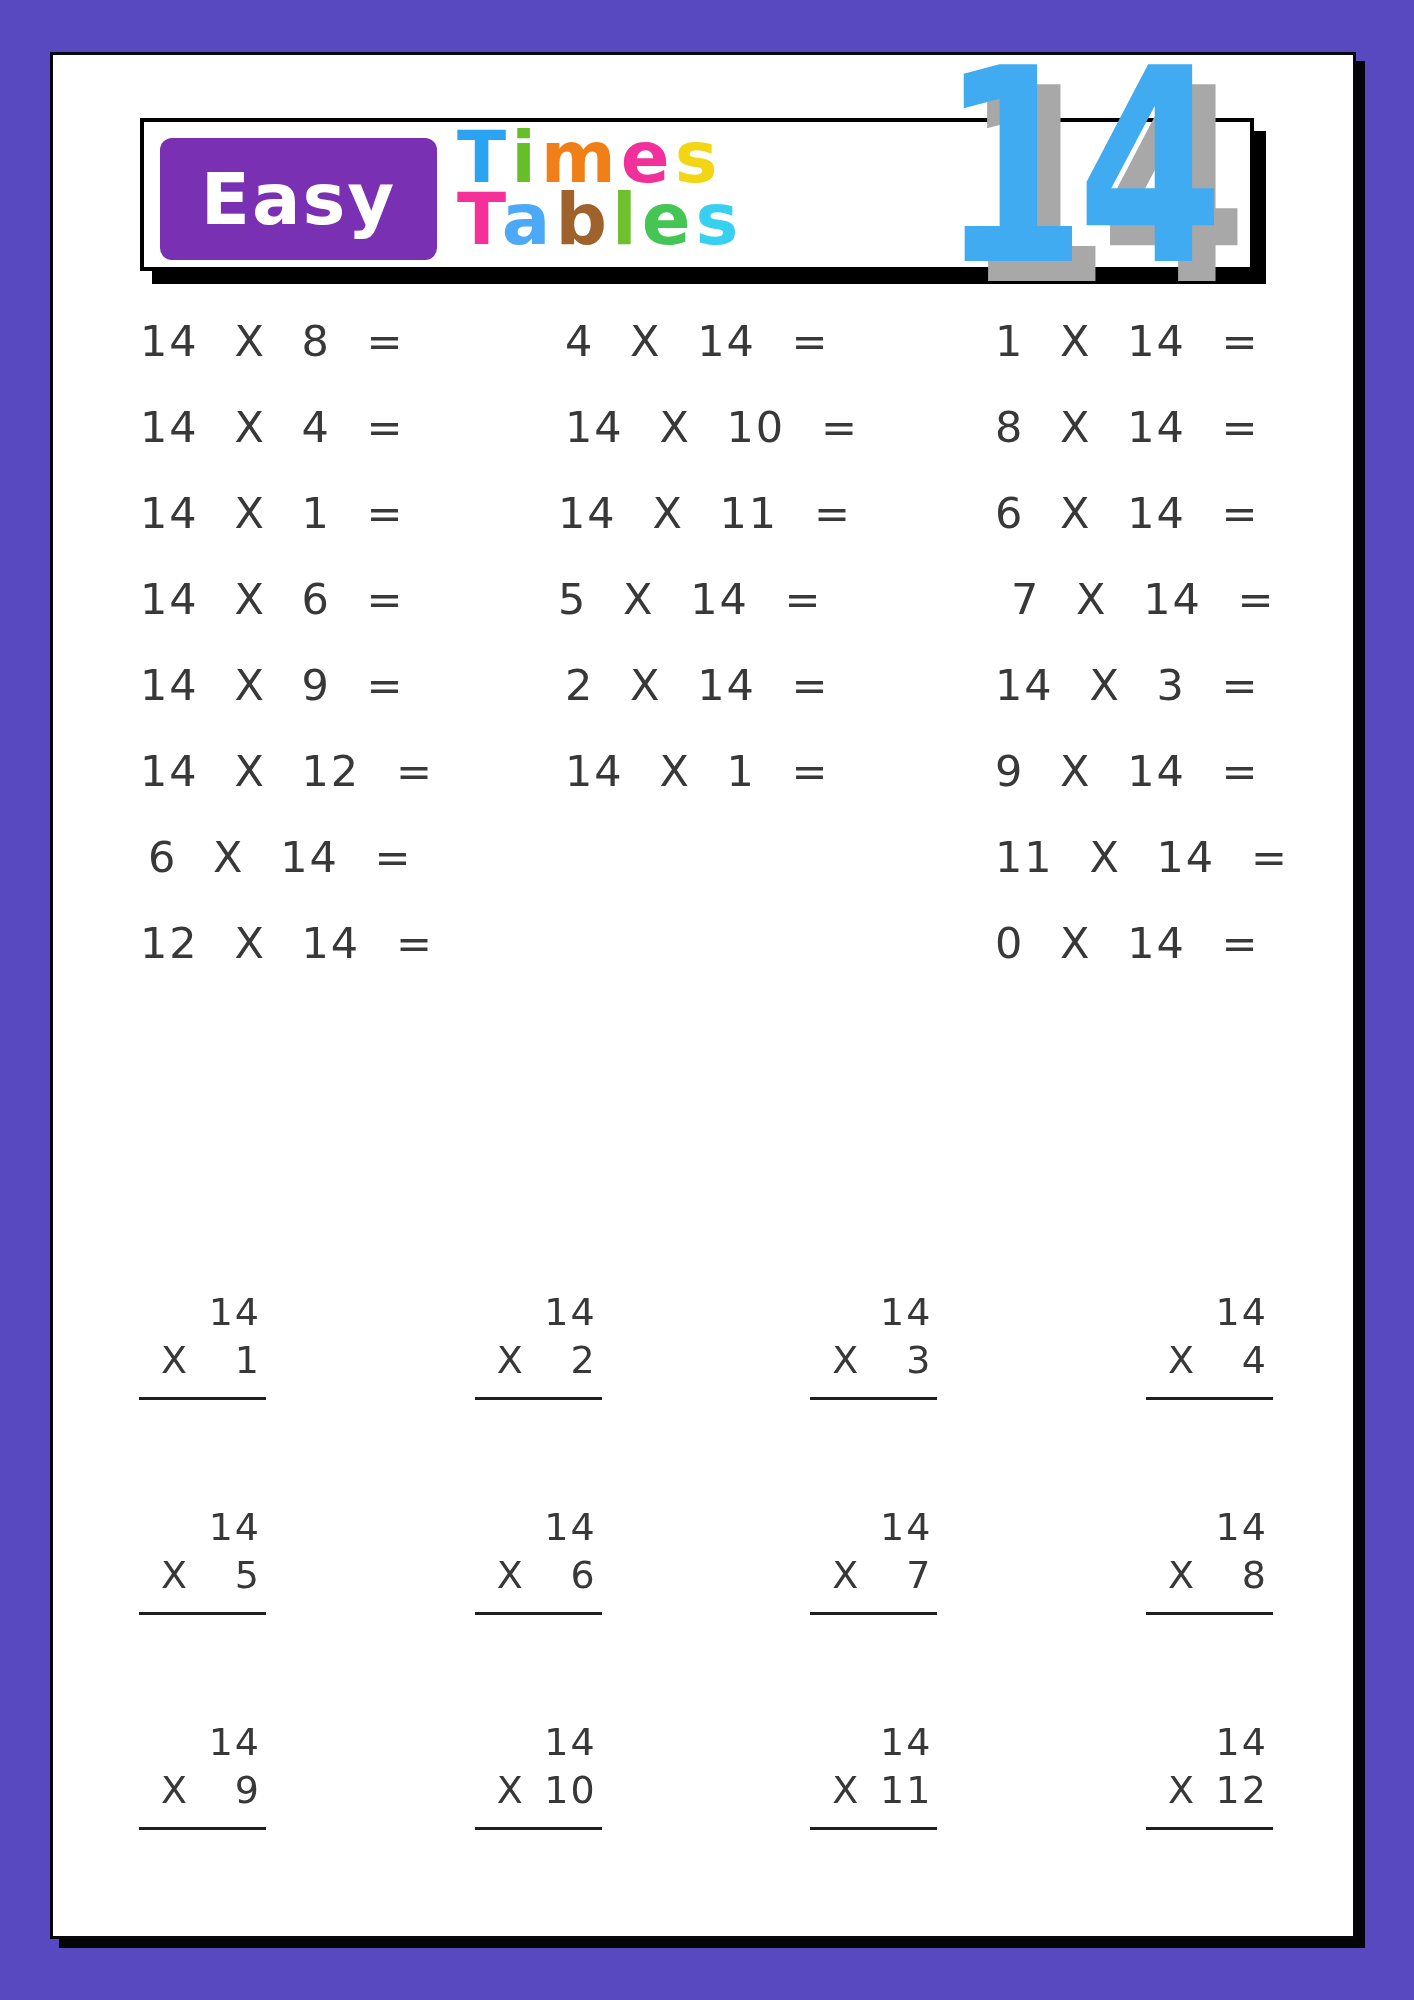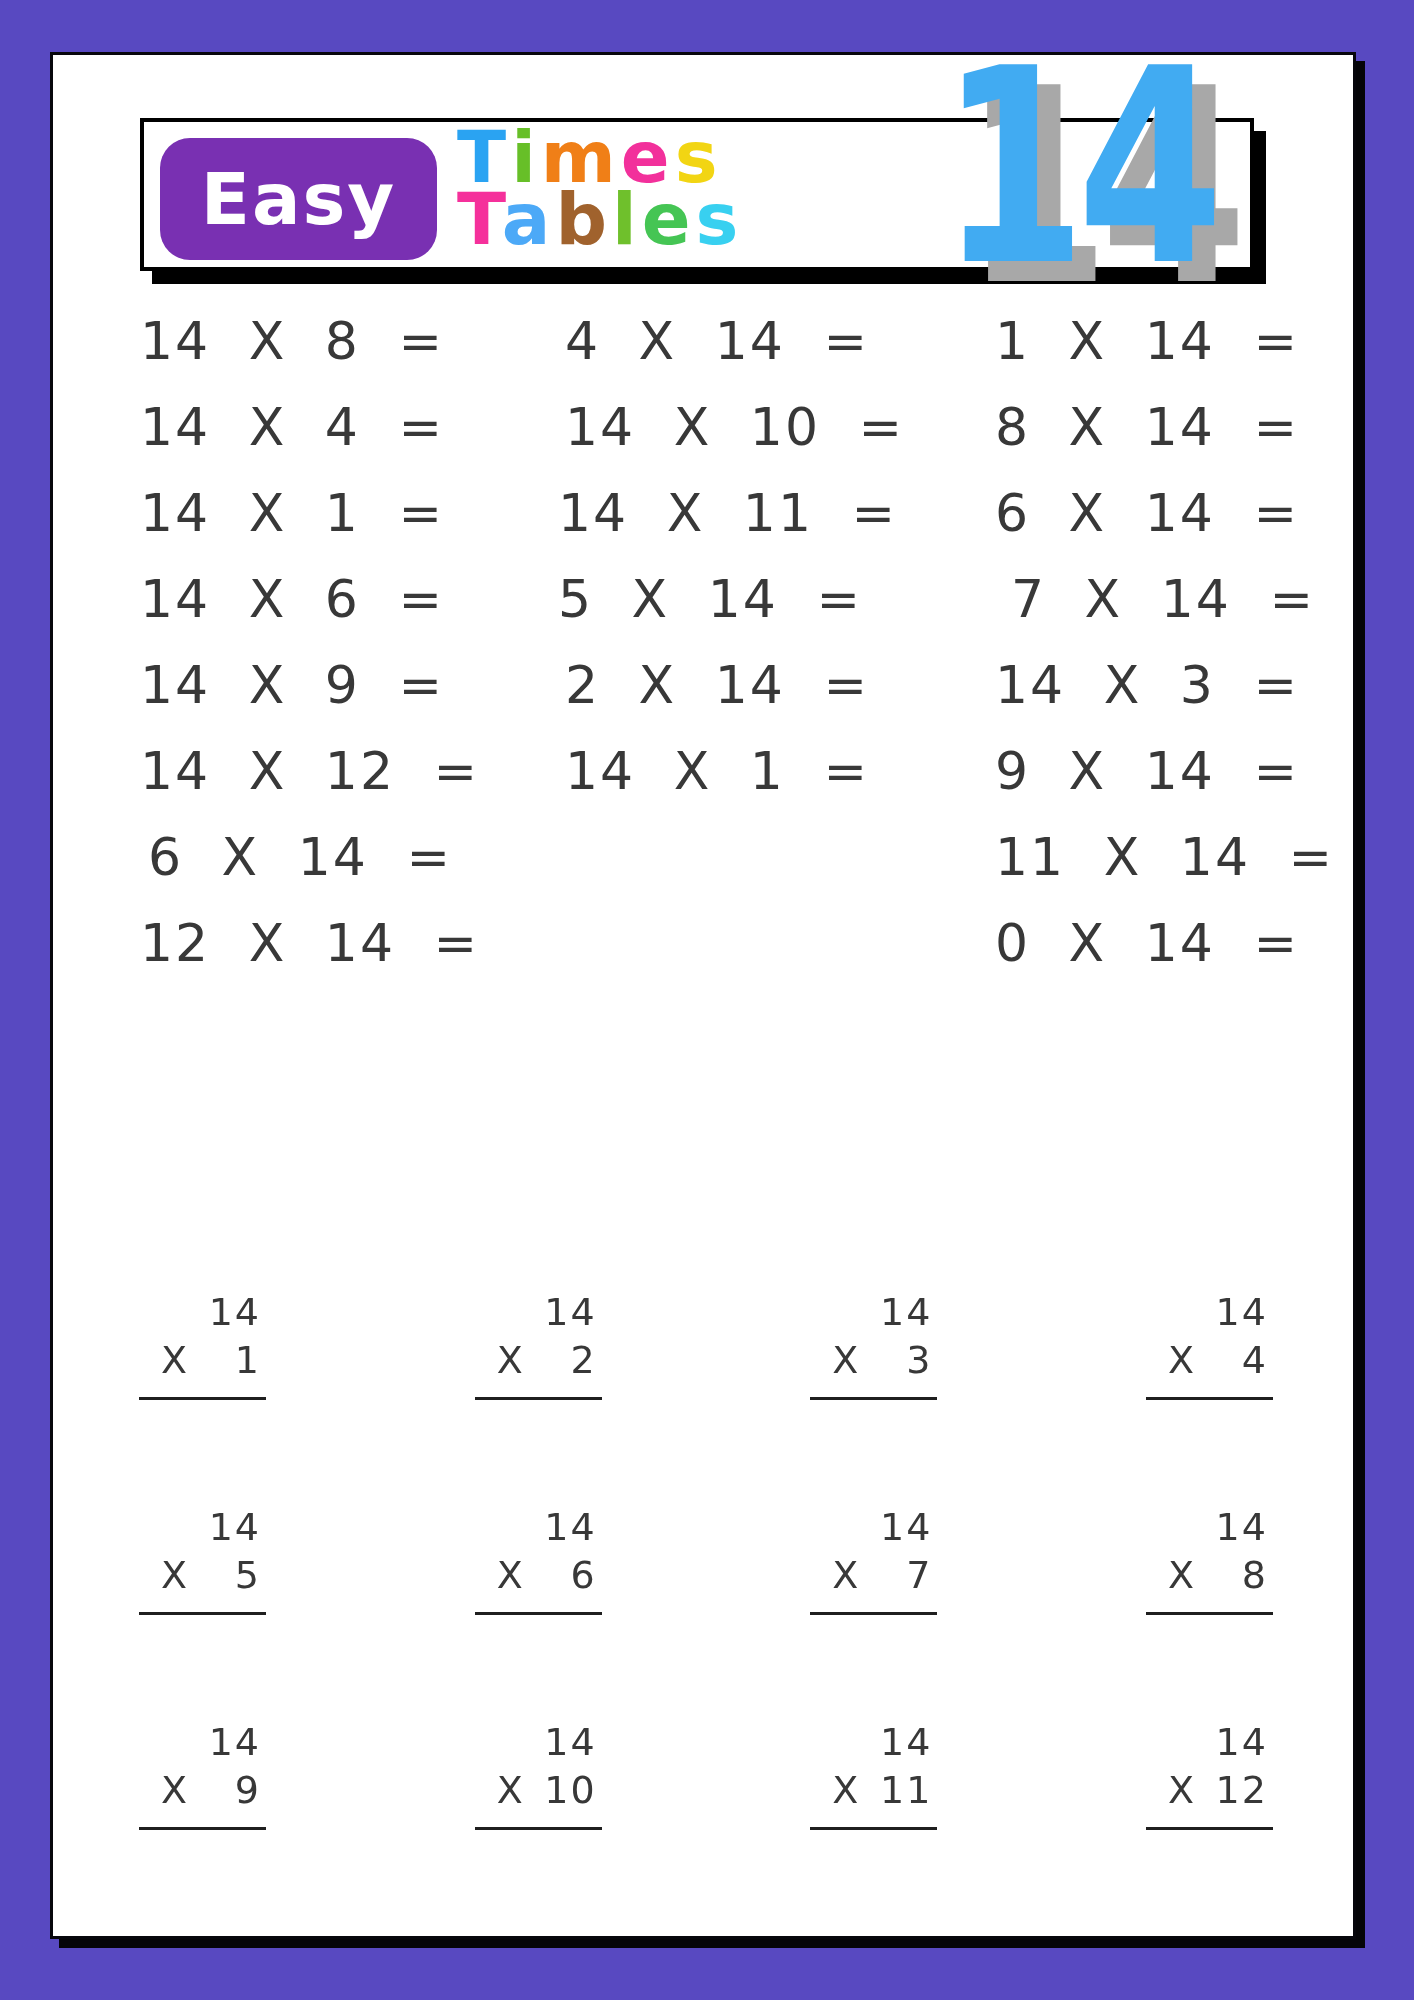--- a/index.html
+++ b/index.html
@@ -15,21 +15,21 @@
     box-shadow:9px 9px 0 #050508;
   }
   
   .header-box{
     position:absolute;left:87px;top:63px;width:1106px;height:145px;
     background:#ffffff;border:4px solid #000;
     box-shadow:12px 13px 0 #000;
   }
   .badge{
     position:absolute;left:16px;top:16px;width:277px;height:122px;
-    background:#7930b2;border-radius:30px;
+    background:#7930b2;border-radius:12px;
     display:flex;align-items:center;justify-content:center;
   }
   .badge span{
     color:#ffffff;font-size:72px;font-weight:bold;letter-spacing:2px;
   }
   .logo-words{
     position:absolute;left:313px;top:4px;
     font-size:72px;font-weight:bold;line-height:62px;letter-spacing:5px;
     white-space:nowrap;
   }
@@ -37,21 +37,21 @@
     position:absolute;left:887px;top:-36px;
     font-size:270px;font-weight:bold;line-height:1.1;
     color:#41abf2;letter-spacing:-12px;
     transform:scaleX(0.78);transform-origin:left top;
     text-shadow:30px 20px 0 #a8a8a8;
     white-space:nowrap;
   }
   
   .hcol{
     position:absolute;top:243px;
-    color:#383838;font-size:52px;letter-spacing:2px;word-spacing:20px;
+    color:#383838;font-size:43px;letter-spacing:2px;word-spacing:20px;
     white-space:nowrap;
   }
   .hcol1{left:87px;}
   .hcol2{left:505px;}
   .hcol3{left:942px;}
   .hp{height:86px;display:flex;align-items:center;}
   .hcol1 .hp:nth-child(7){padding-left:8px;}
   .hcol2 .hp:nth-child(1),.hcol2 .hp:nth-child(2),
   .hcol2 .hp:nth-child(5),.hcol2 .hp:nth-child(6){padding-left:7px;}
   .hcol3 .hp:nth-child(4){padding-left:16px;}

